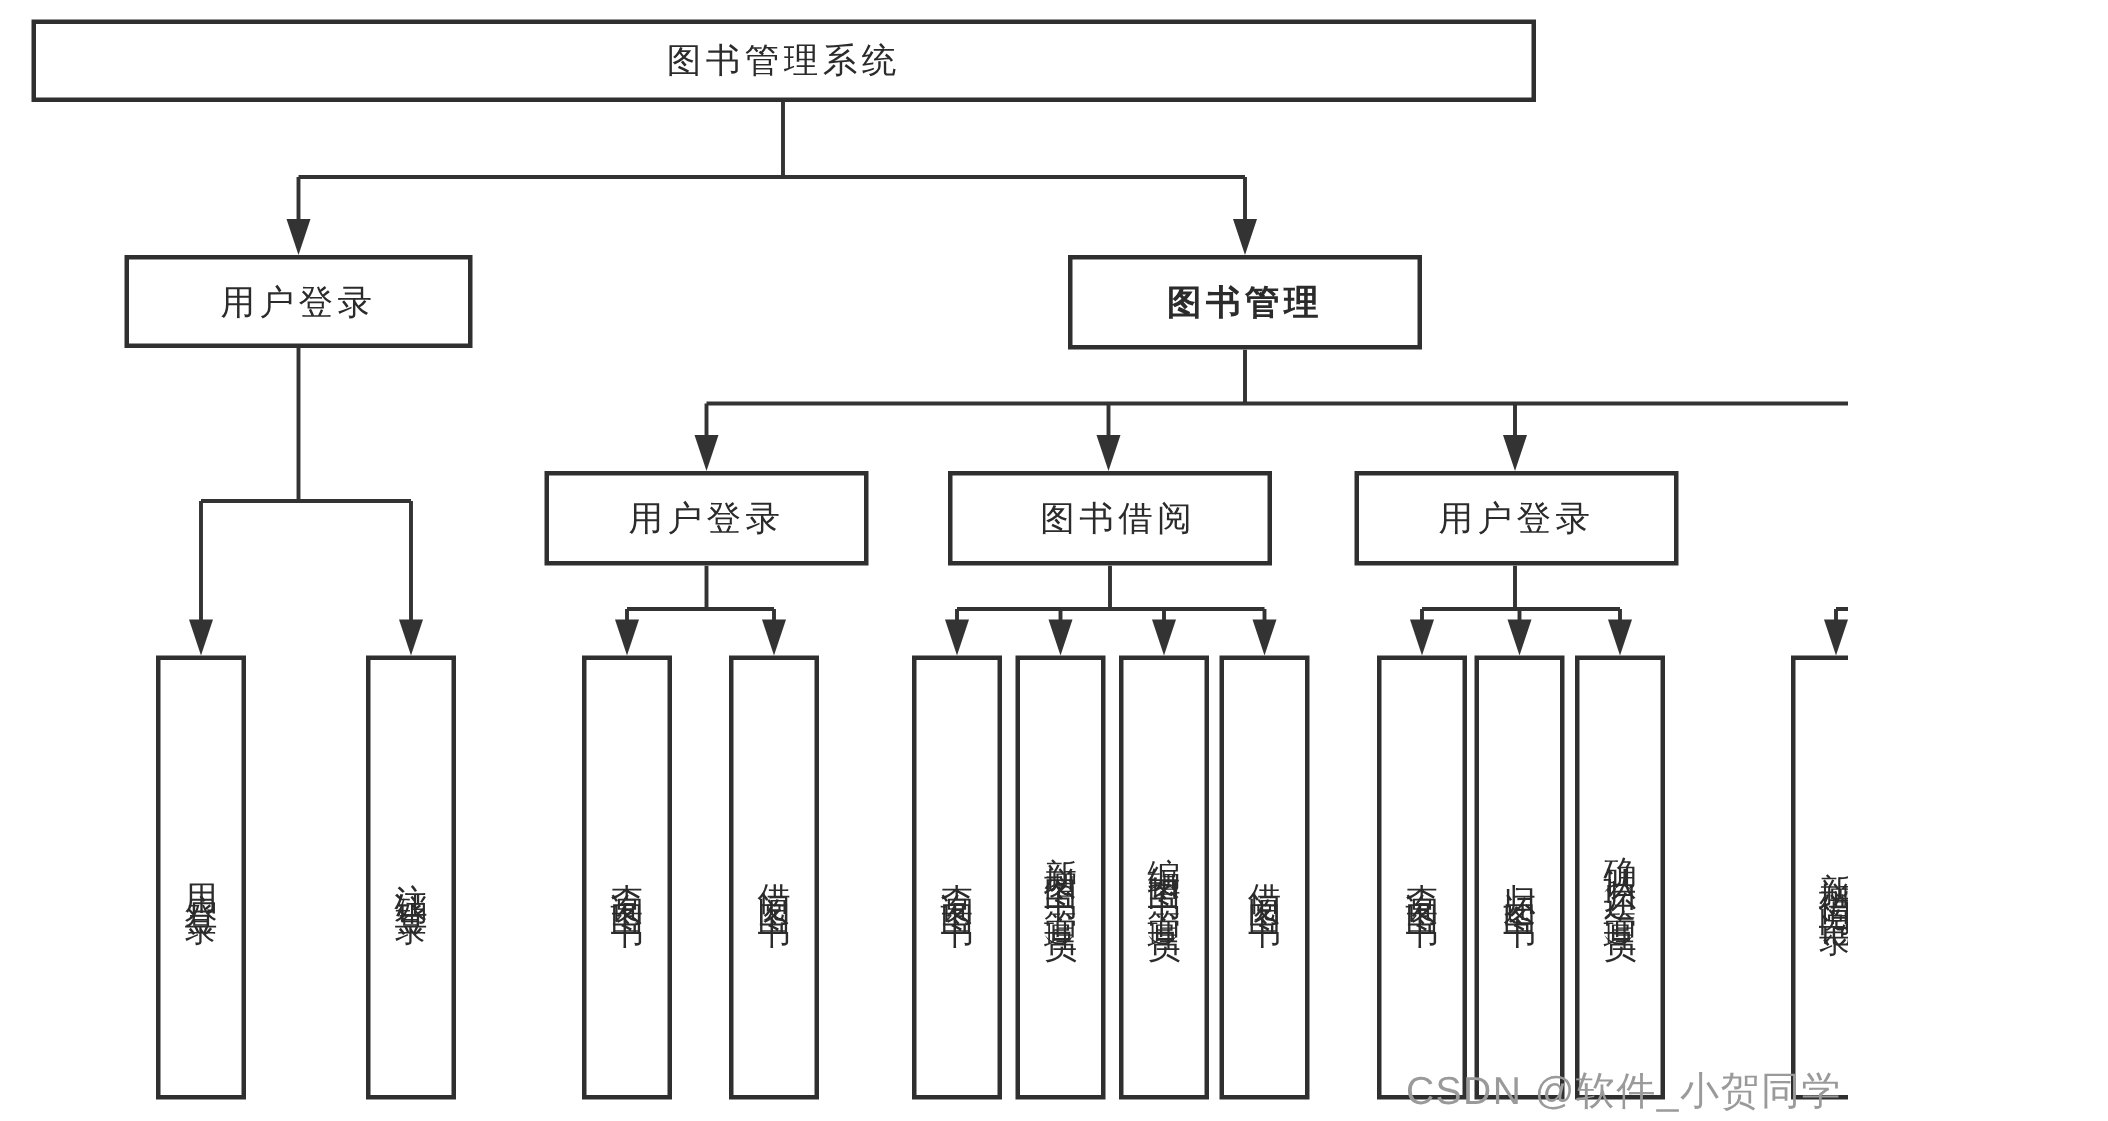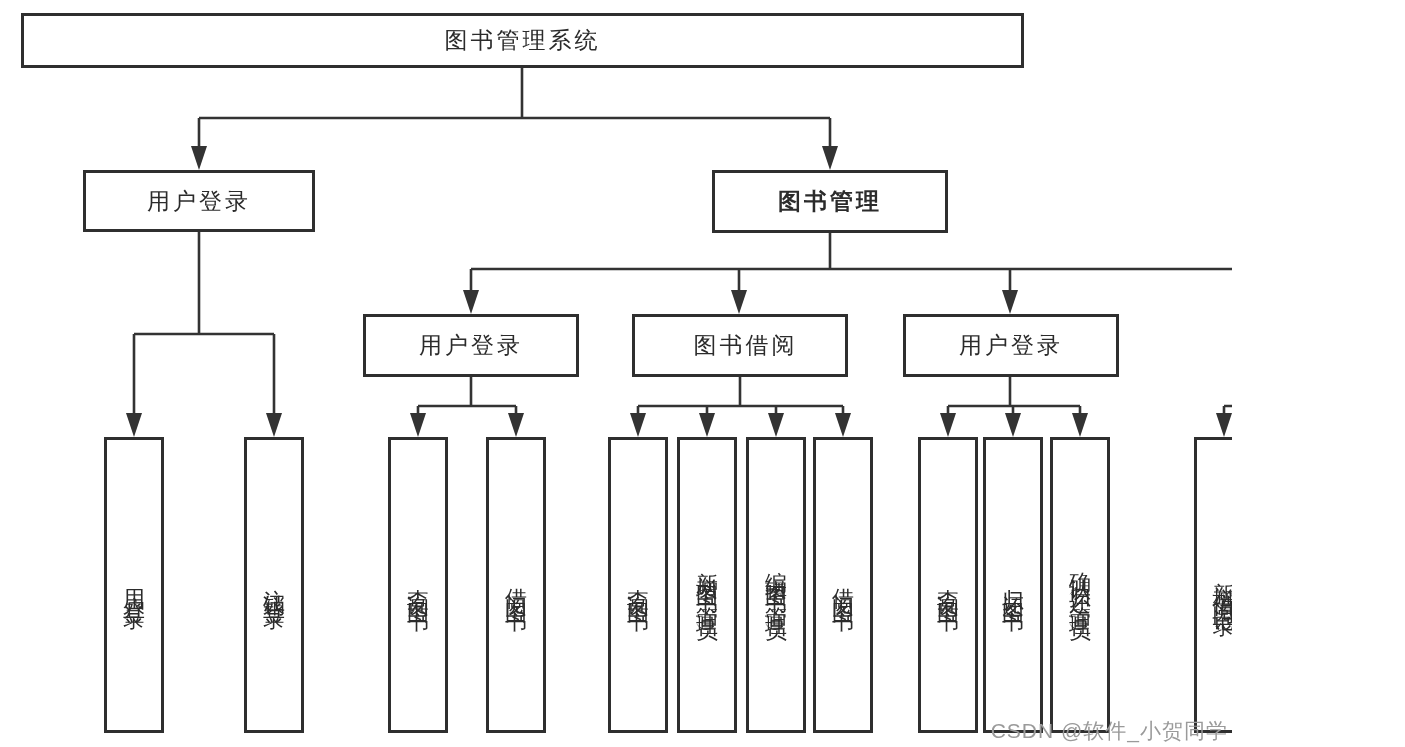--- a/index.html
+++ b/index.html
@@ -58,21 +58,21 @@
     font-size: 22px;
     letter-spacing: 7px;
     line-height: 1;
     color: #2b2b2b;
     white-space: nowrap;
   }
   #watermark {
     position: absolute;
     right: 4px;
     bottom: 2px;
-    font-size: 21px;
+    font-size: 26px;
     letter-spacing: 1px;
     color: #9a9a9a;
     z-index: 3;
     white-space: nowrap;
   }
 </style>
 </head>
 <body>
 
 <div id="canvas">

